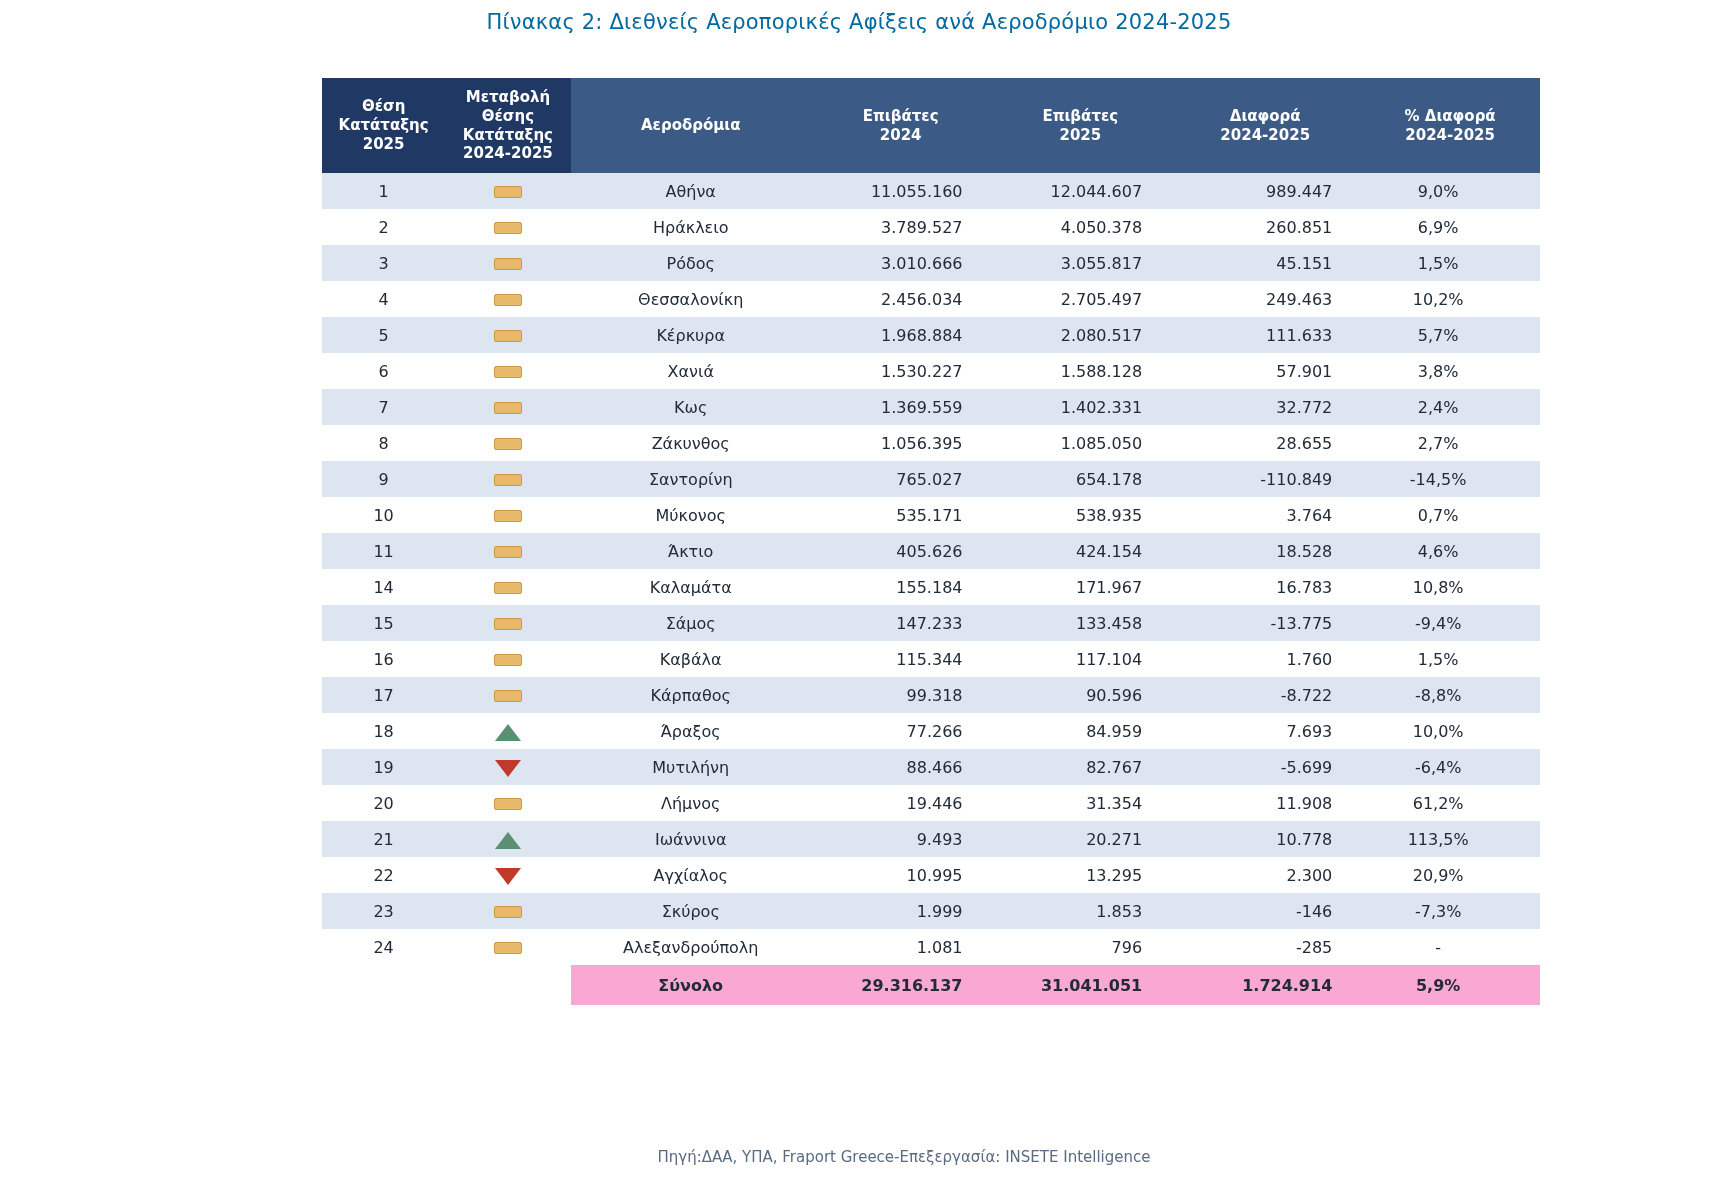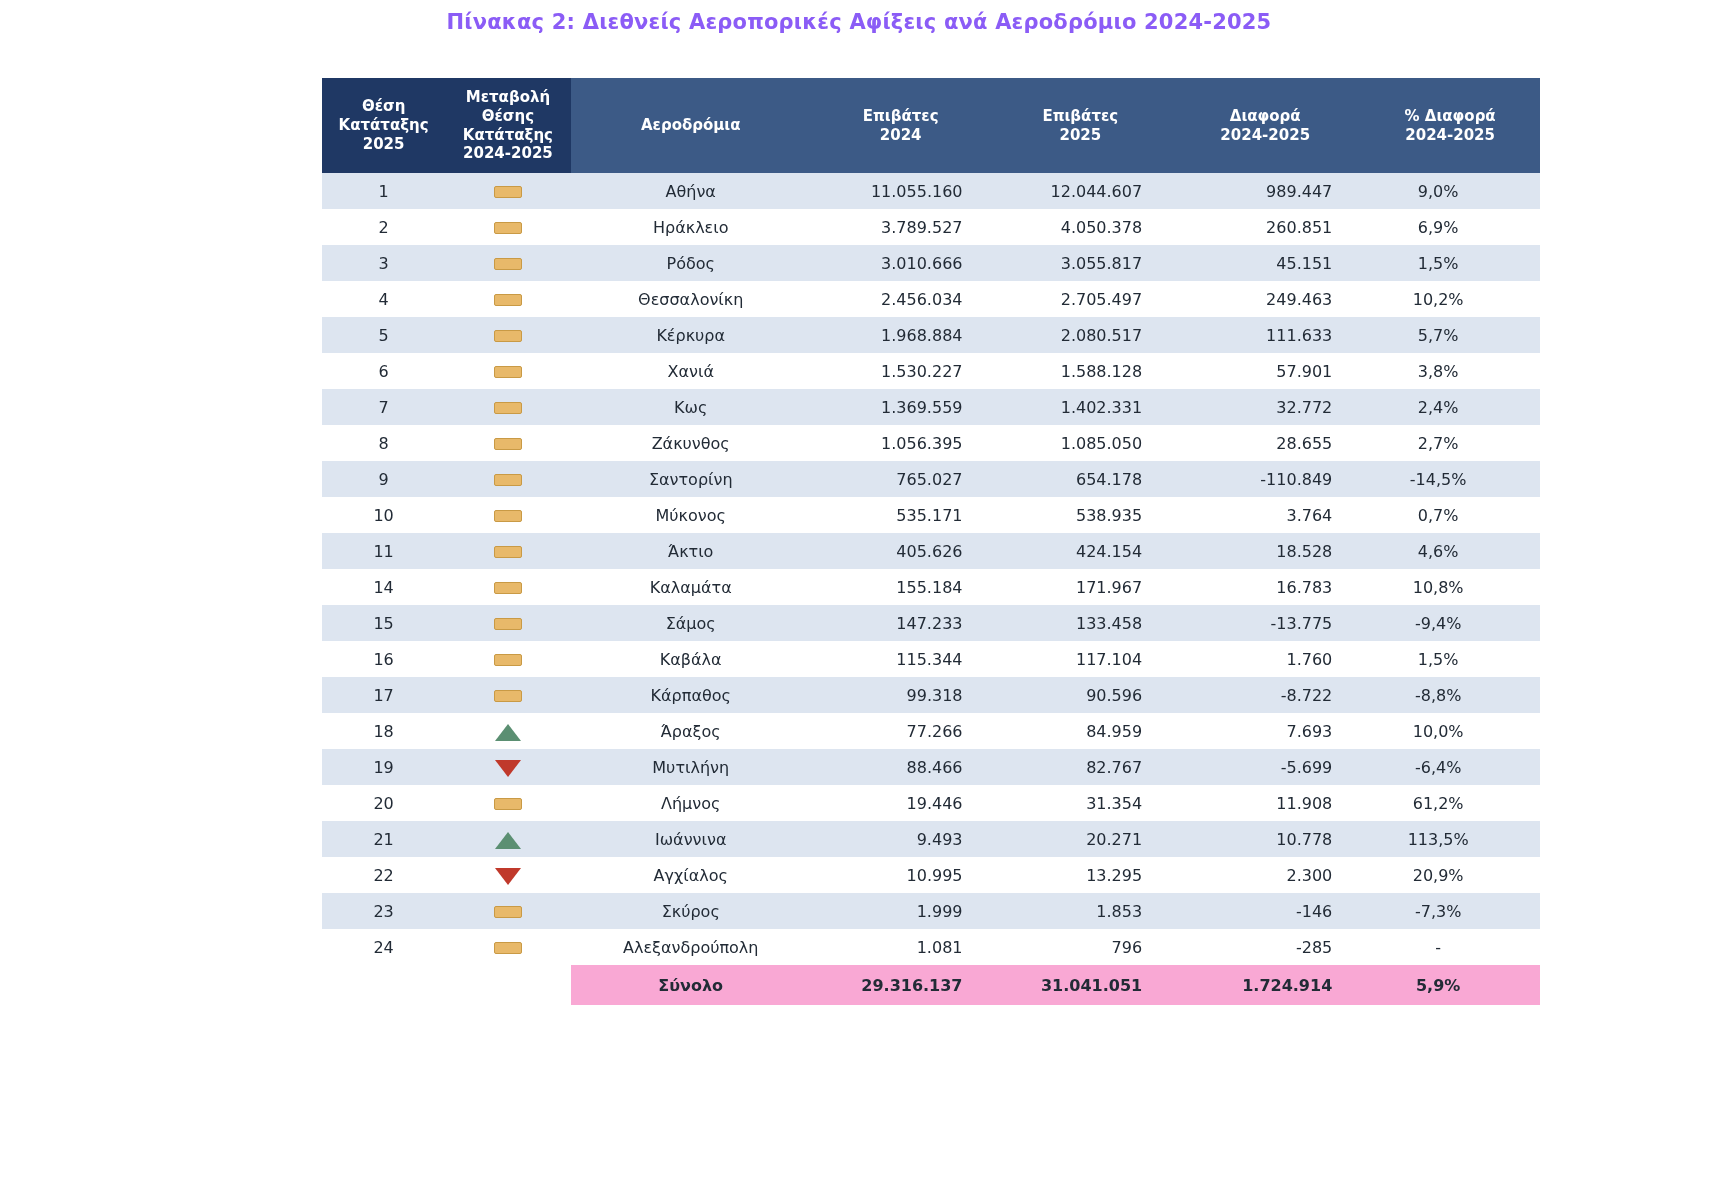--- a/index.html
+++ b/index.html
@@ -15,23 +15,23 @@
     overflow: hidden;
   }
   .page {
     position: relative;
     width: 1718px;
     height: 1178px;
     box-sizing: border-box;
   }
   .title {
     text-align: center;
-    color: #8b5cf6;
+    color: #0369a1;
     font-size: 21px;
-    font-weight: 700;
+    font-weight: 400;
     padding-top: 10px;
     letter-spacing: 0.2px;
   }
   .table-wrap {
     position: absolute;
     left: 322px;
     top: 78px;
     width: 1218px;
   }
   table {
@@ -380,14 +380,17 @@
             <td class="name">Σύνολο</td>
             <td class="num">29.316.137</td>
             <td class="num">31.041.051</td>
             <td class="num">1.724.914</td>
             <td class="pct">5,9%</td>
           </tr>
         </tbody>
     </table>
   </div>
 
+  <div class="source">
+    <span class="source-inner">Πηγή:ΔΑΑ, ΥΠΑ, Fraport Greece-Επεξεργασία: INSETE Intelligence</span>
+  </div>
 
 </div>
 
 </body></html>

